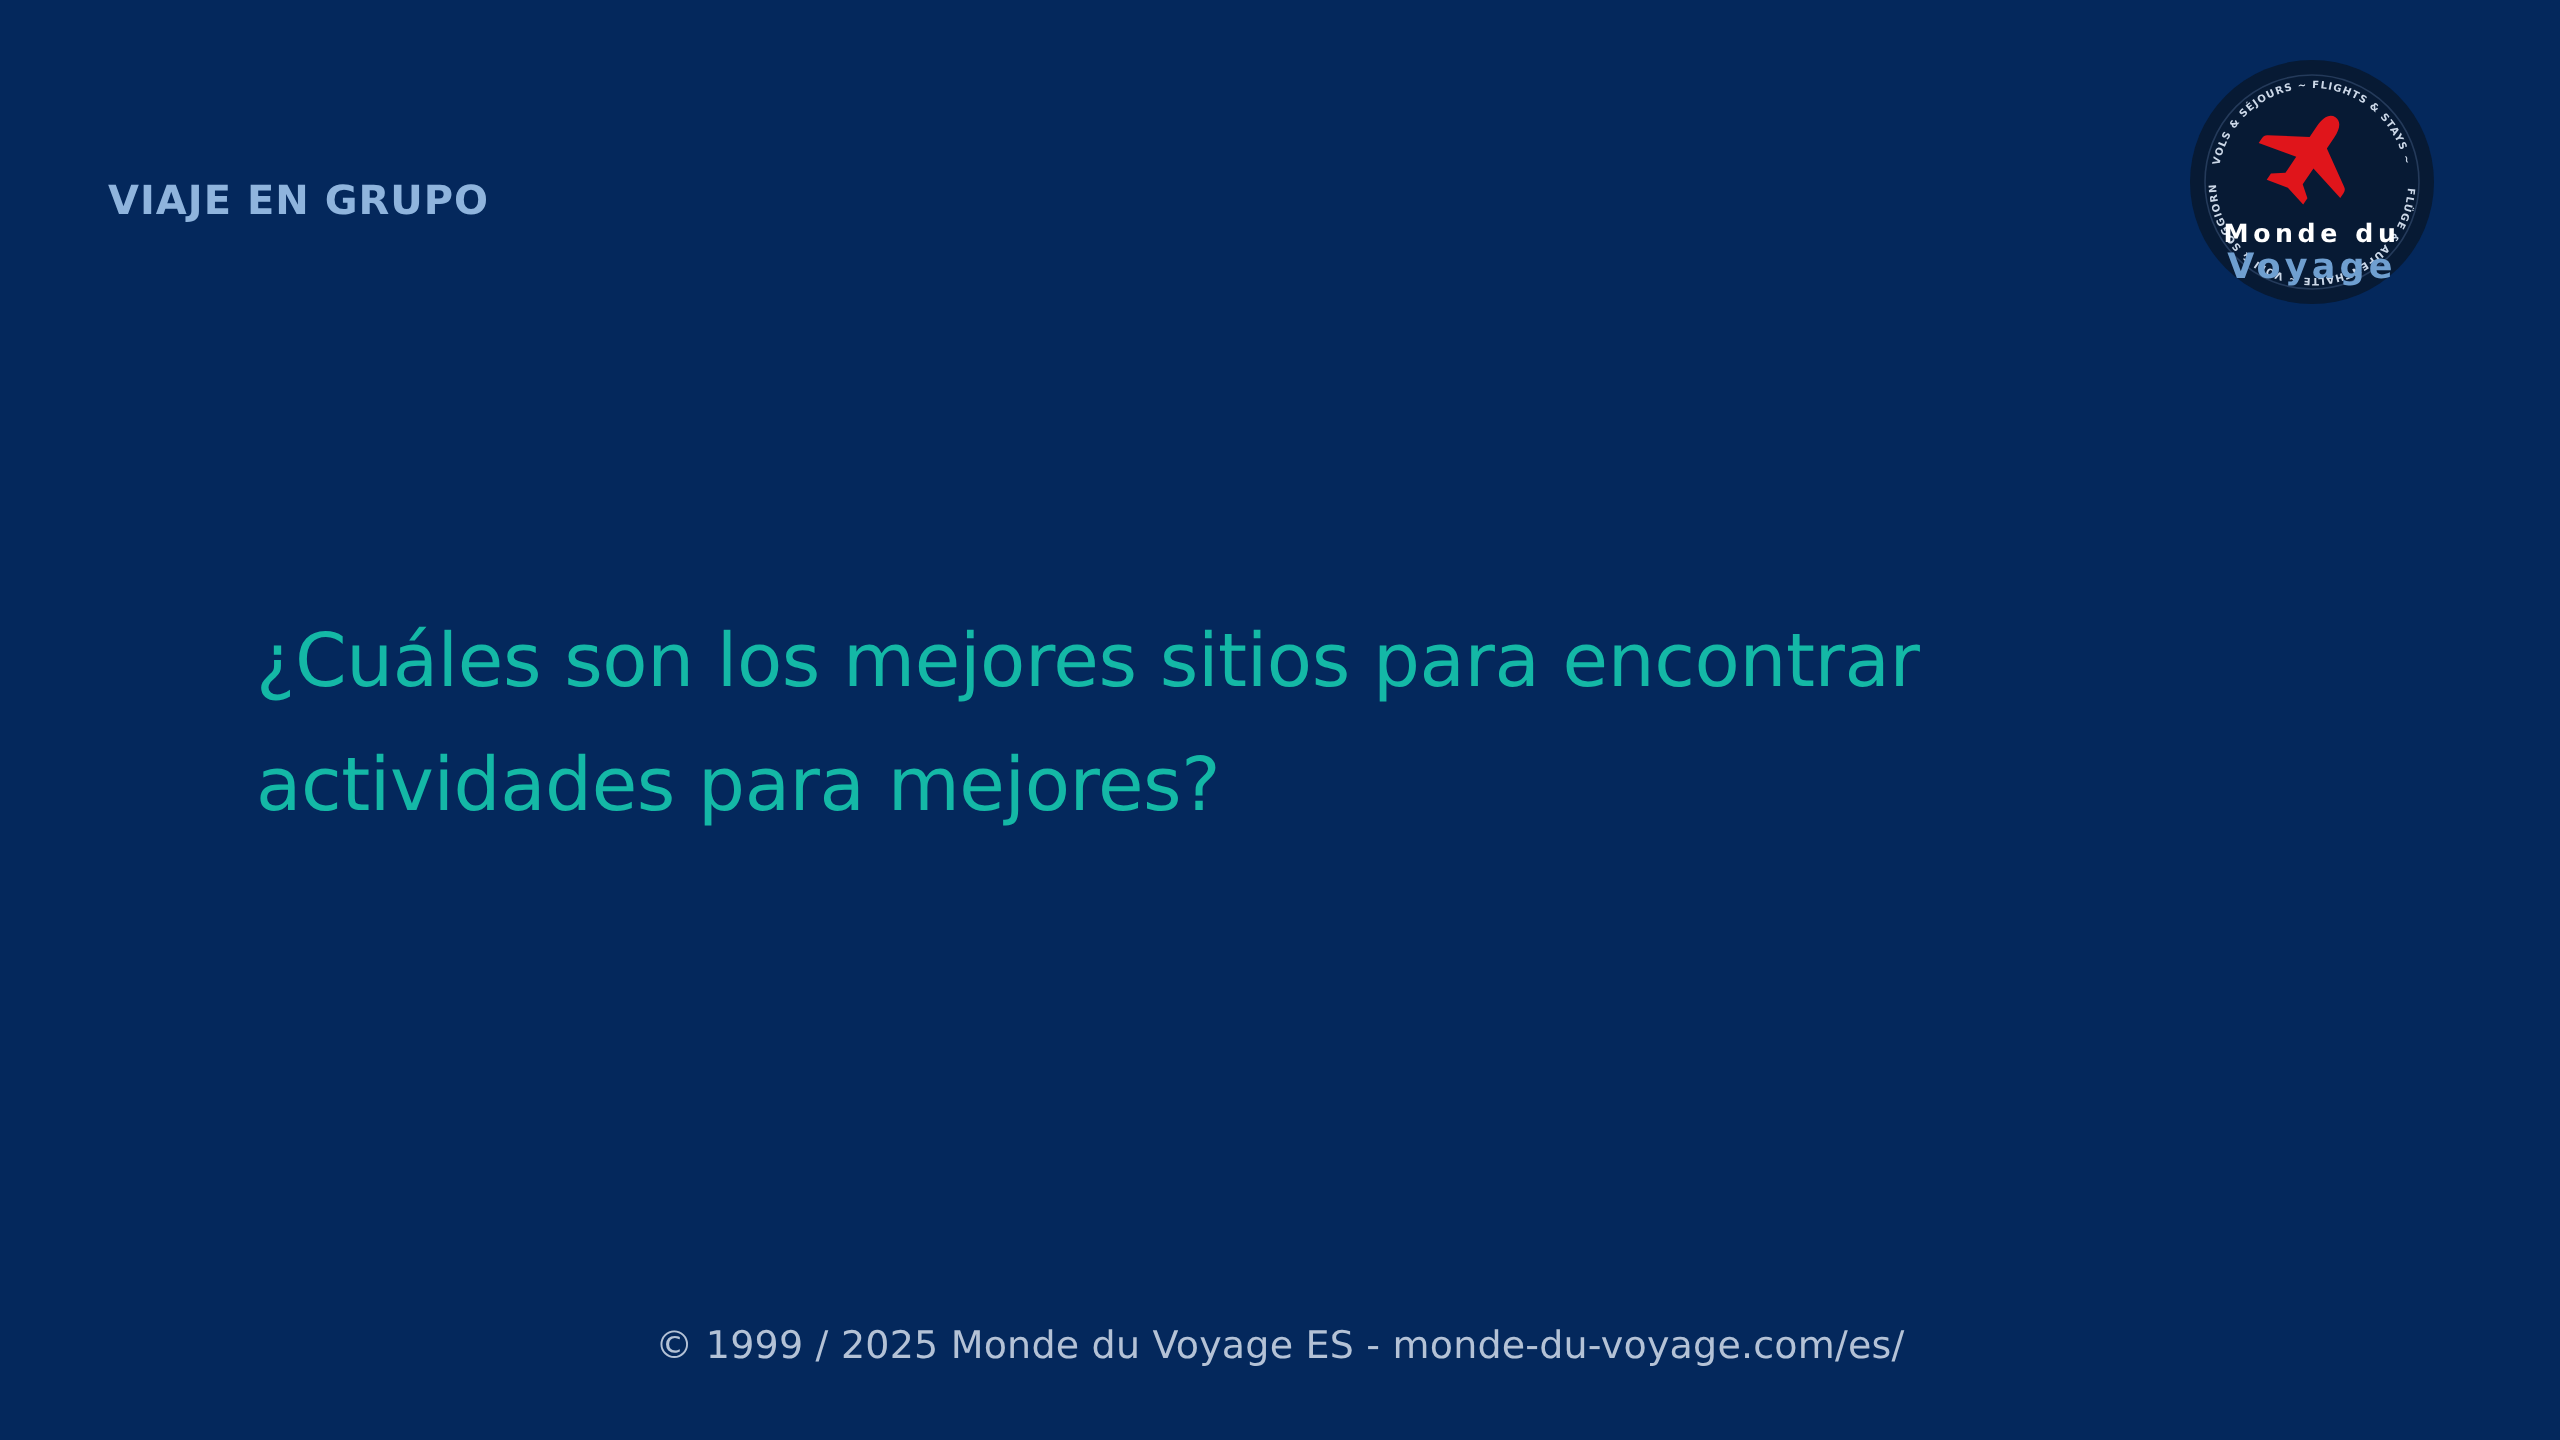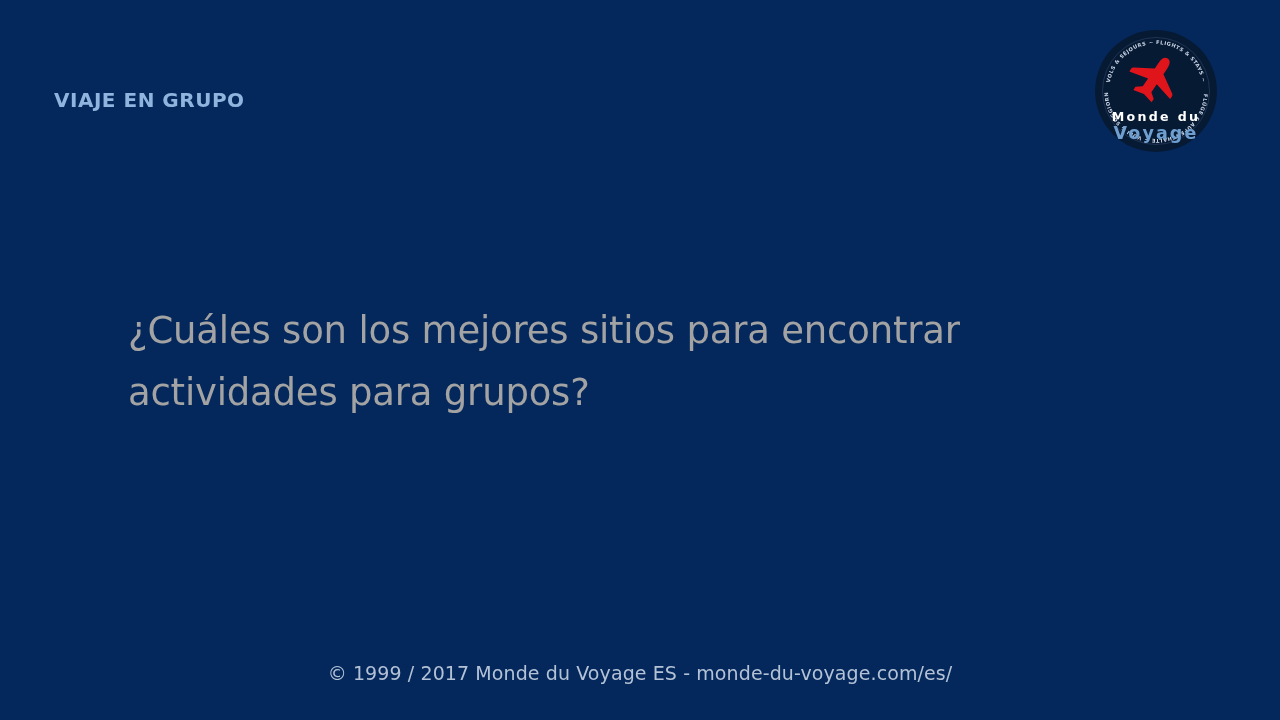--- a/index.html
+++ b/index.html
@@ -76,21 +76,21 @@
   
   .question {
     position: absolute;
     left: 128px;
     top: 300px;
     width: 880px;
     font-family: "DejaVu Sans", sans-serif;
     font-size: 37px;
     font-weight: 400;
     line-height: 62px;
-    color: #a3a3a3;
+    color: #14b8a6;
     letter-spacing: -0.2px;
   }
 
   
   .footer {
     position: absolute;
     left: 0;
     right: 0;
     top: 662px;
     text-align: center;
@@ -136,18 +136,18 @@
                  L -5.2,-5.6 L -5.2,-12.2 C -5.2,-17.6 -3.4,-21 0,-21 Z" fill="#e0151b"></path>
       </g>
 
       <text class="logo-word-monde" x="62" y="92" text-anchor="middle">Monde du</text>
       <text class="logo-word-voyage" x="62" y="110" text-anchor="middle">Voyage</text>
     </svg>
   </div>
 
   <div class="question">
     <div>¿Cuáles son los mejores sitios para encontrar</div>
-    <div>actividades para grupos?</div>
+    <div>actividades para mejores?</div>
   </div>
 
-  <div class="footer">© 1999 / 2017 Monde du Voyage ES - monde-du-voyage.com/es/</div>
+  <div class="footer">© 1999 / 2025 Monde du Voyage ES - monde-du-voyage.com/es/</div>
 
 </div>
 
 </body></html>

